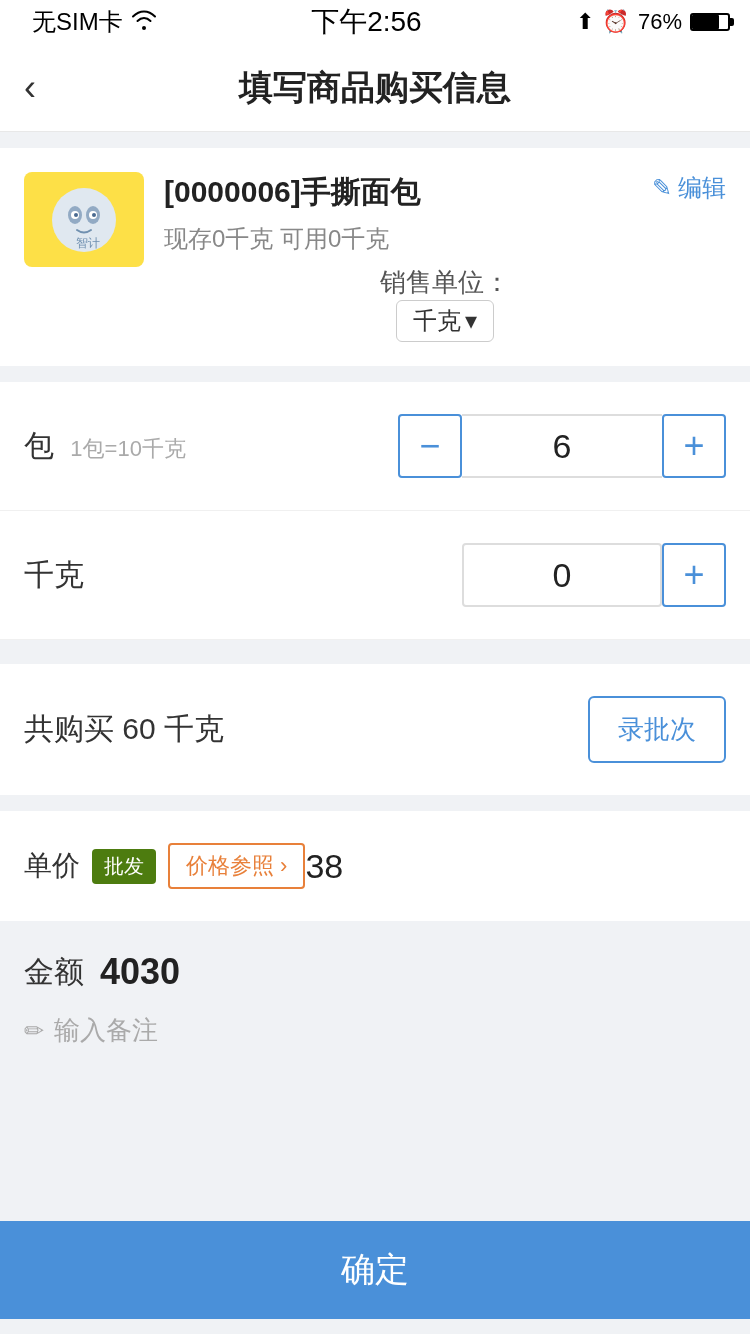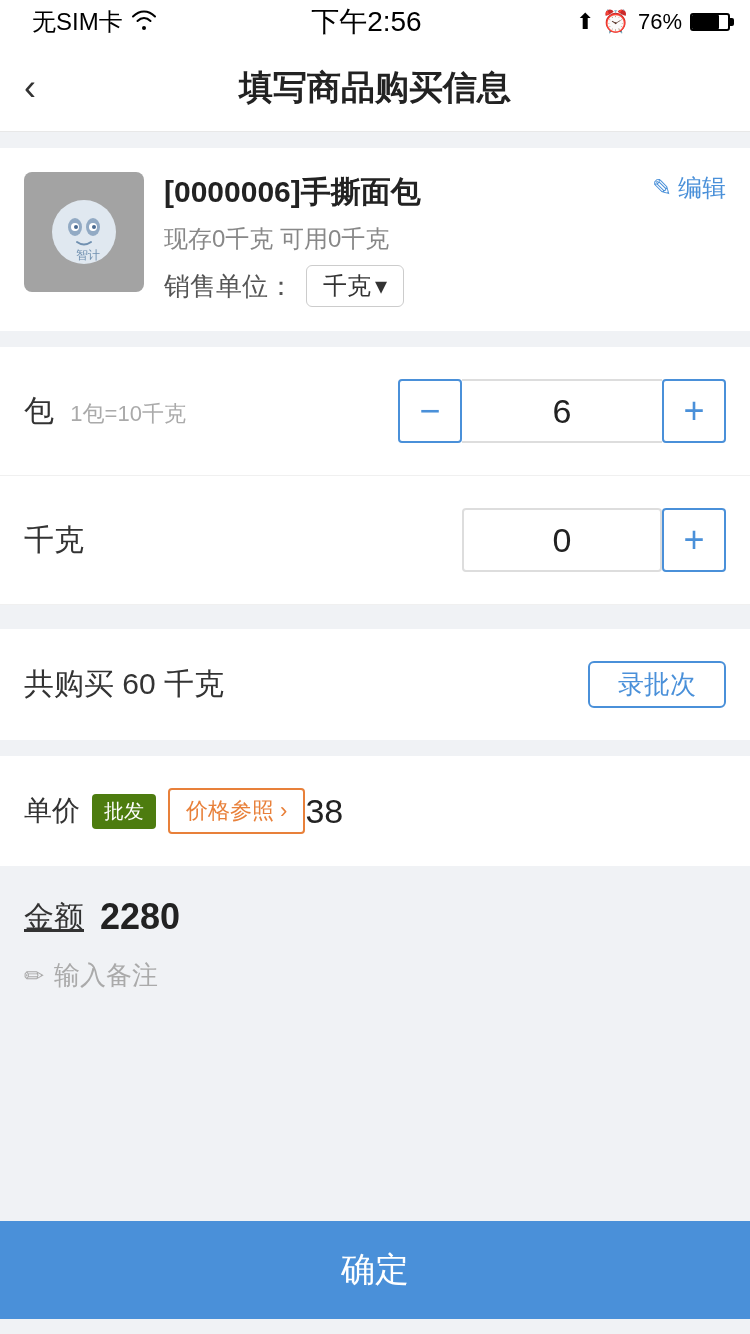--- a/index.html
+++ b/index.html
@@ -54,22 +54,22 @@
     .product-card {
       background: #fff;
       margin-top: 16px;
       padding: 24px;
       display: flex;
       align-items: flex-start;
       gap: 20px;
     }
     .product-image {
       width: 120px;
-      height: 120px;
-      background: #a3a3a3;
+      height: 95px;
+      background: #fde047;
       border-radius: 8px;
       display: flex;
       align-items: center;
       justify-content: center;
       flex-shrink: 0;
     }
     .product-info { flex: 1; }
     .product-name {
       font-size: 30px;
       font-weight: 600;
@@ -77,23 +77,24 @@
       margin-bottom: 10px;
     }
     .product-stock {
       font-size: 24px;
       color: #888;
       margin-bottom: 10px;
     }
     .product-unit-row {
       display: flex;
       align-items: center;
-      gap: 12px;
+      gap: 0;
       font-size: 26px;
       color: #555;
+      flex-direction: column;
     }
     .unit-select {
       border: 1px solid #ccc;
       border-radius: 6px;
       padding: 4px 16px;
       font-size: 24px;
       color: #333;
       background: #fff;
       display: flex;
       align-items: center;
@@ -172,21 +173,21 @@
       justify-content: space-between;
     }
     .summary-text {
       font-size: 30px;
       color: #333;
     }
     .batch-btn {
       border: 2px solid #4a90d9;
       color: #4a90d9;
       background: #fff;
-      padding: 4px 28px;
+      padding: 14px 28px;
       font-size: 26px;
       border-radius: 6px;
       cursor: pointer;
     }
 
     
     .price-section {
       background: #fff;
       margin-top: 16px;
       padding: 32px 24px;
@@ -235,21 +236,20 @@
     }
     .amount-row {
       display: flex;
       align-items: center;
       gap: 16px;
       margin-bottom: 20px;
     }
     .amount-label {
       font-size: 30px;
       color: #333;
-      text-decoration: underline;
     }
     .amount-value {
       font-size: 36px;
       font-weight: 600;
       color: #222;
     }
     .note-row {
       display: flex;
       align-items: center;
       gap: 10px;
@@ -416,21 +416,21 @@
       <span class="price-badge">批发</span>
       <button class="price-ref-btn">价格参照 ›</button>
     </div>
     <span class="price-value">38</span>
   </div>
 </div>
 
 <div class="amount-section">
   <div class="amount-row">
     <span class="amount-label">金额</span>
-    <span class="amount-value">2280</span>
+    <span class="amount-value">4030</span>
   </div>
   <div class="note-row">
     <span class="pencil-icon">✏</span>
     <span>输入备注</span>
   </div>
 </div>
 
 <div class="bottom-space" style="height: 340px;"></div>
 
 <button class="confirm-btn">确定</button>

